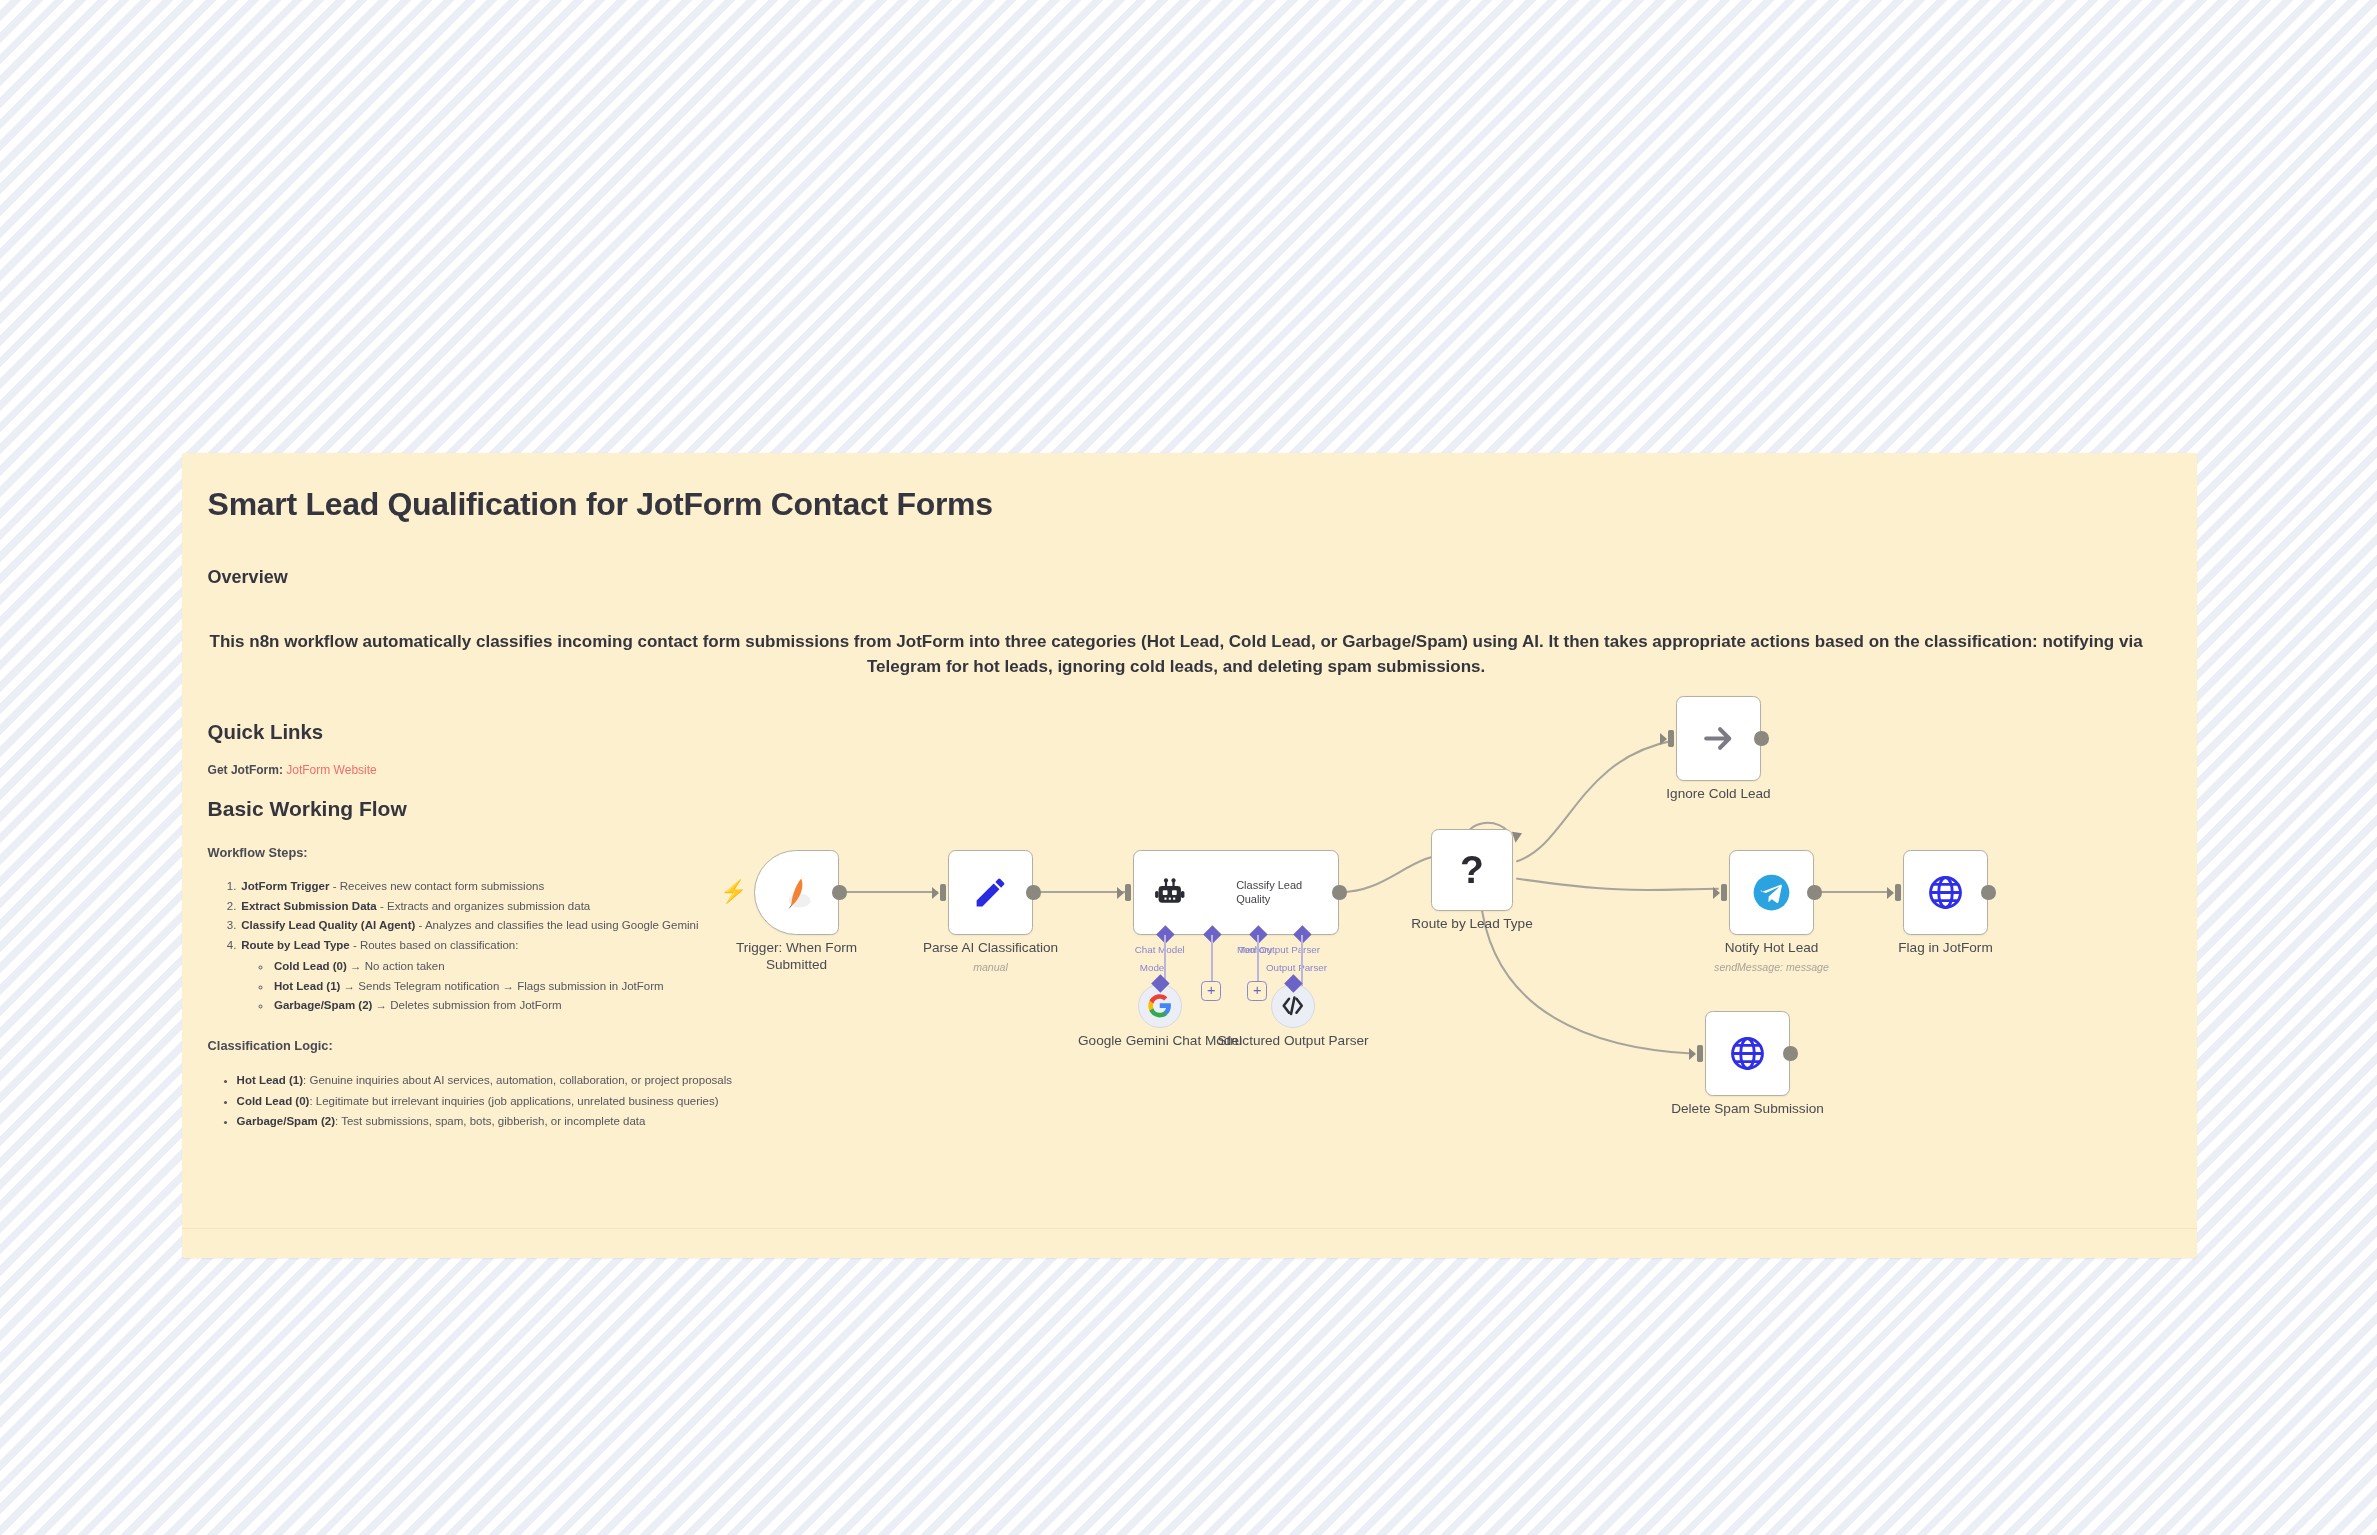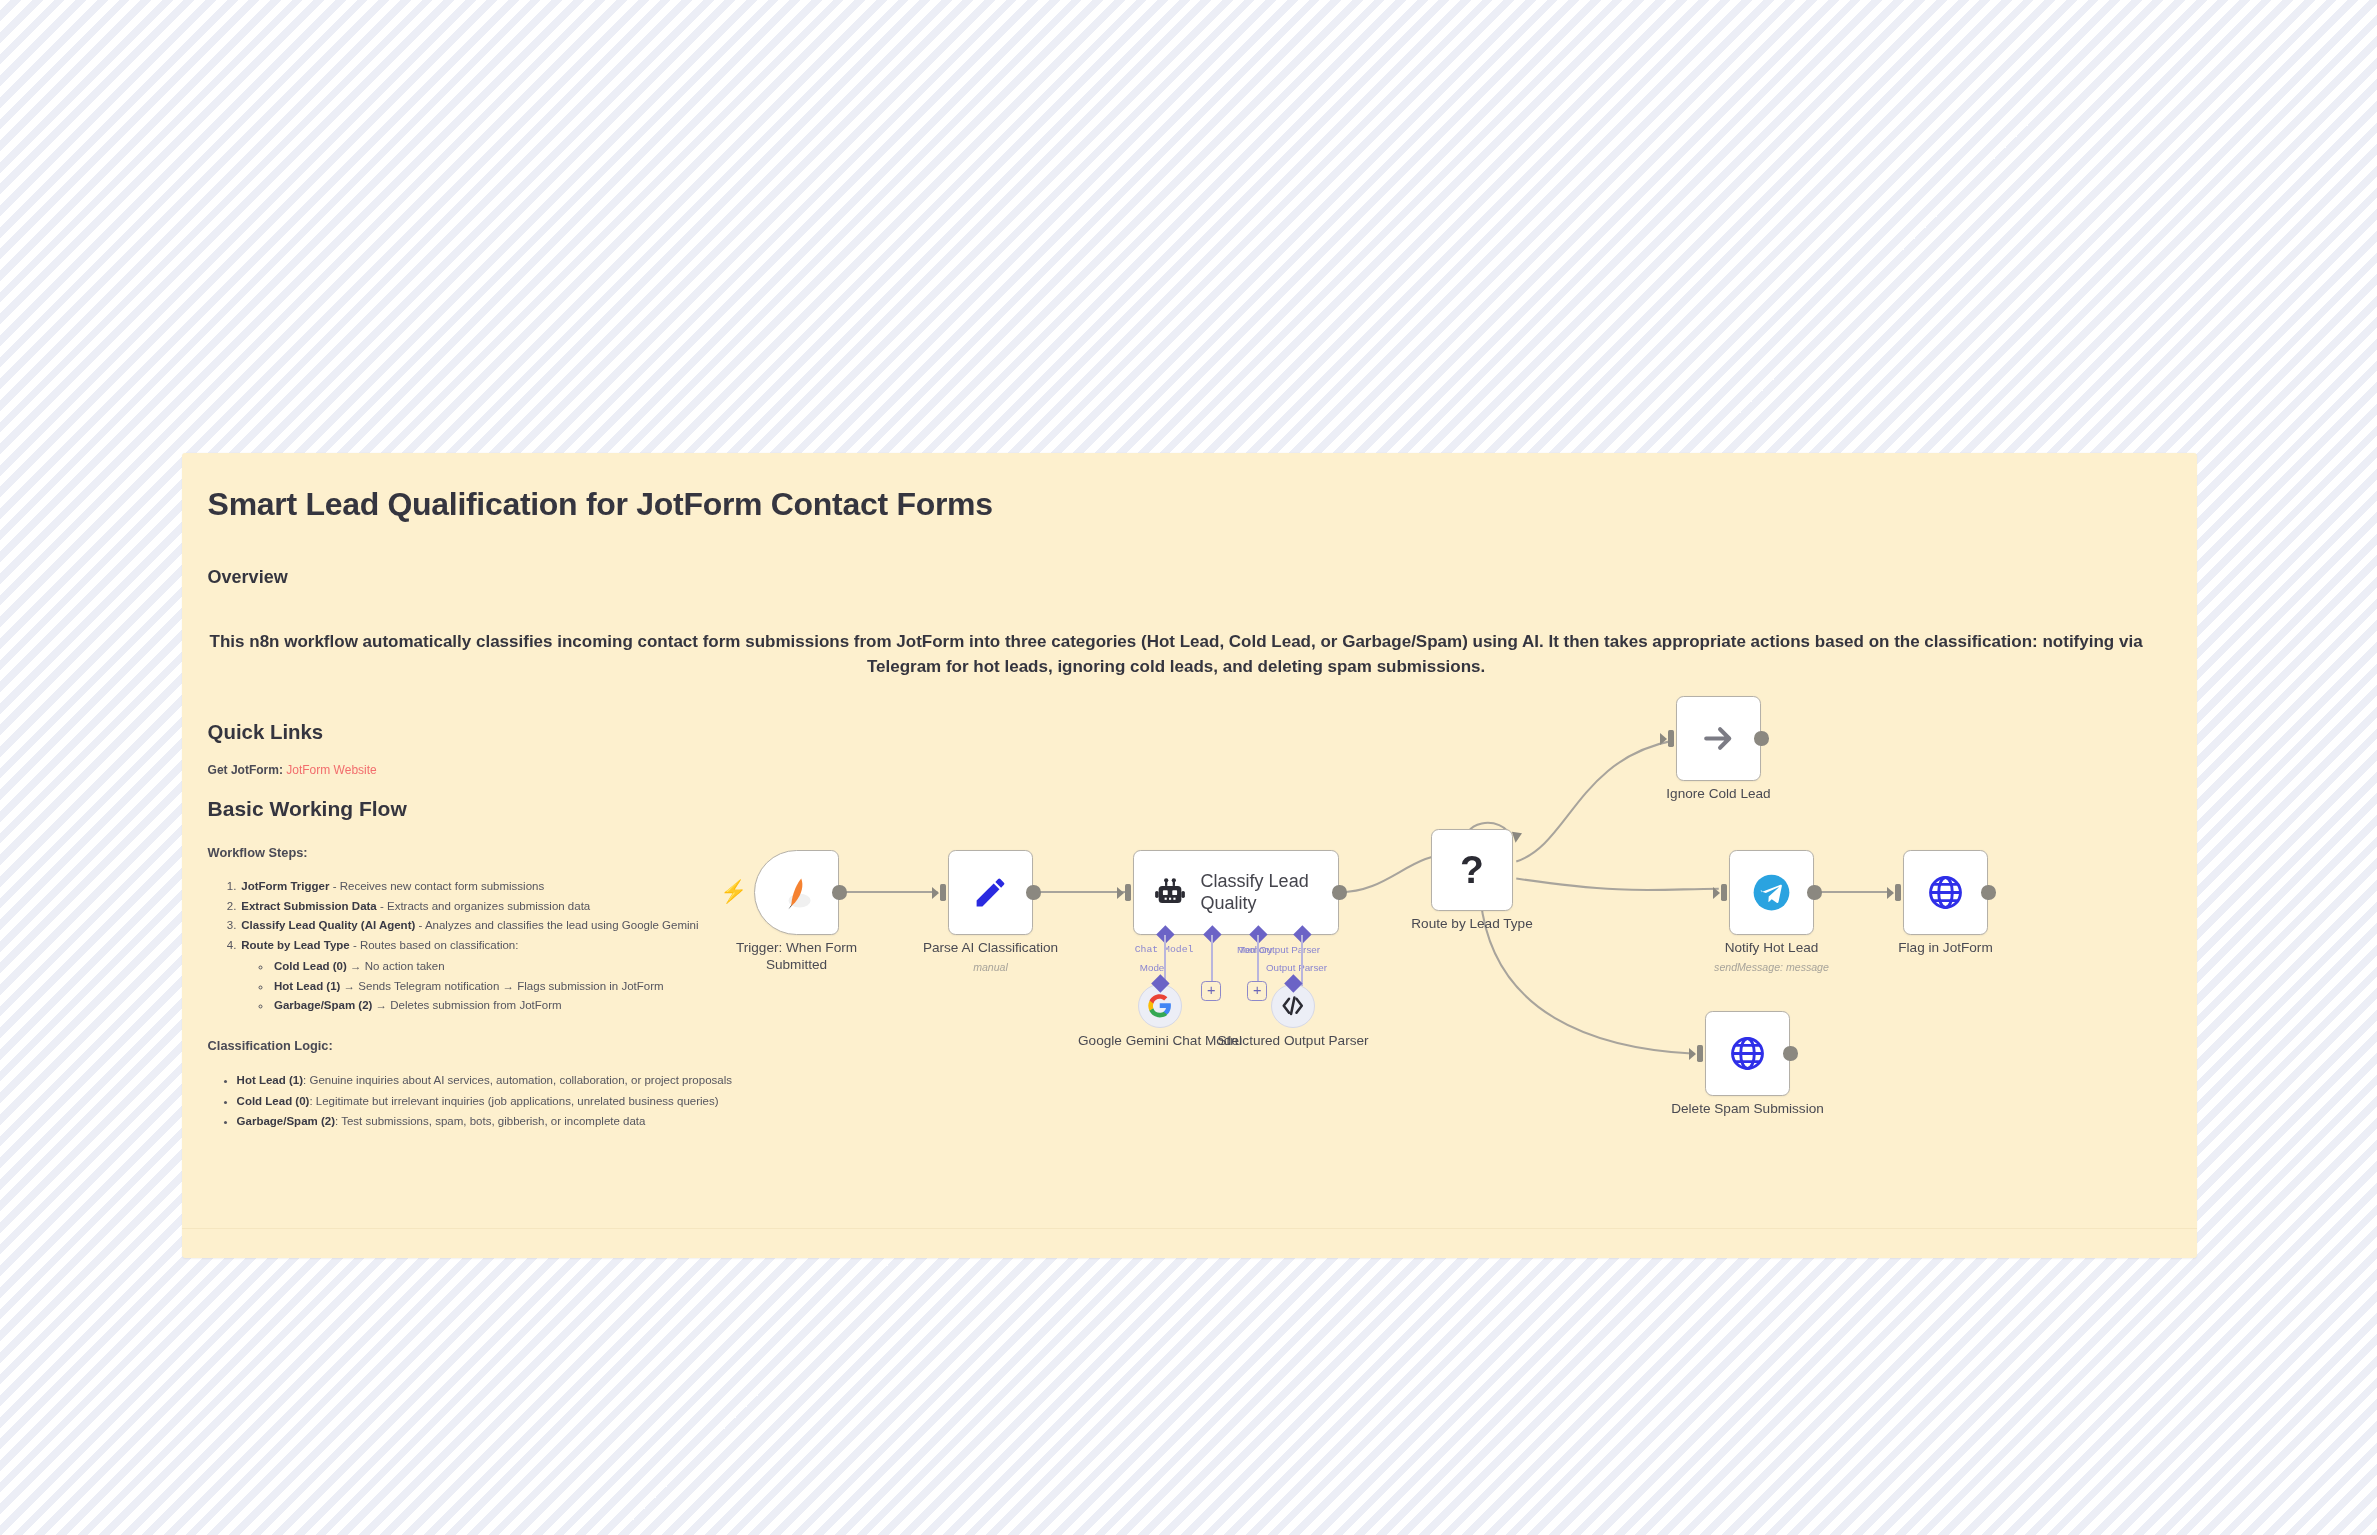--- a/index.html
+++ b/index.html
@@ -150,24 +150,25 @@
     position: absolute;
     left: 50%;
     transform: translateX(-50%);
     width: 196px;
     text-align: center;
     font-size: 10.6px;
     color: #a8a49b;
     font-style: italic;
   }
   .node-title-inline {
-    font-size: 18px;
+    font-size: 11px;
     color: #44444c;
     line-height: 1.2;
     max-width: 119px;
+    margin-left: 36px;
   }
 
   .port-out {
     position: absolute;
     right: -8.5px; top: 50%;
     width: 14.5px; height: 14.5px;
     margin-top: -7.2px;
     background: #8b8880;
     border-radius: 50%;
   }
@@ -375,21 +376,21 @@
         </svg>
         <span class="node-title-inline">Classify Lead Quality</span>
         <span class="port-out"></span>
       </div>
 
       <span class="diamond" style="left:25.5px;  top:78px;"></span>
       <span class="diamond" style="left:73px;  top:78px;"></span>
       <span class="diamond" style="left:119px; top:78px;"></span>
       <span class="diamond" style="left:163px; top:78px;"></span>
 
-      <span class="conn-label" style="left:1.7px;   top:94px;font-family:Liberation Mono, monospace;">Chat Model</span>
+      <span class="conn-label" style="left:1.7px;   top:94px;">Chat Model</span>
       <span class="conn-label" style="left:56px;  top:94px;padding-left:48px;">Memory</span>
       <span class="conn-label" style="left:106px; top:94px;">Tool</span>
       <span class="conn-label" style="left:126px; top:94px;">Output Parser</span>
 
       <span class="conn-label" style="left:6.8px;   top:112px;">Model</span>
       <span class="conn-label" style="left:133px; top:112px;">Output Parser</span>
 
       <span class="stem" style="left:31px;  top:85px; height:51px;"></span>
       <span class="stem" style="left:78px;  top:85px; height:46px;"></span>
       <span class="stem" style="left:124px; top:85px; height:46px;"></span>

